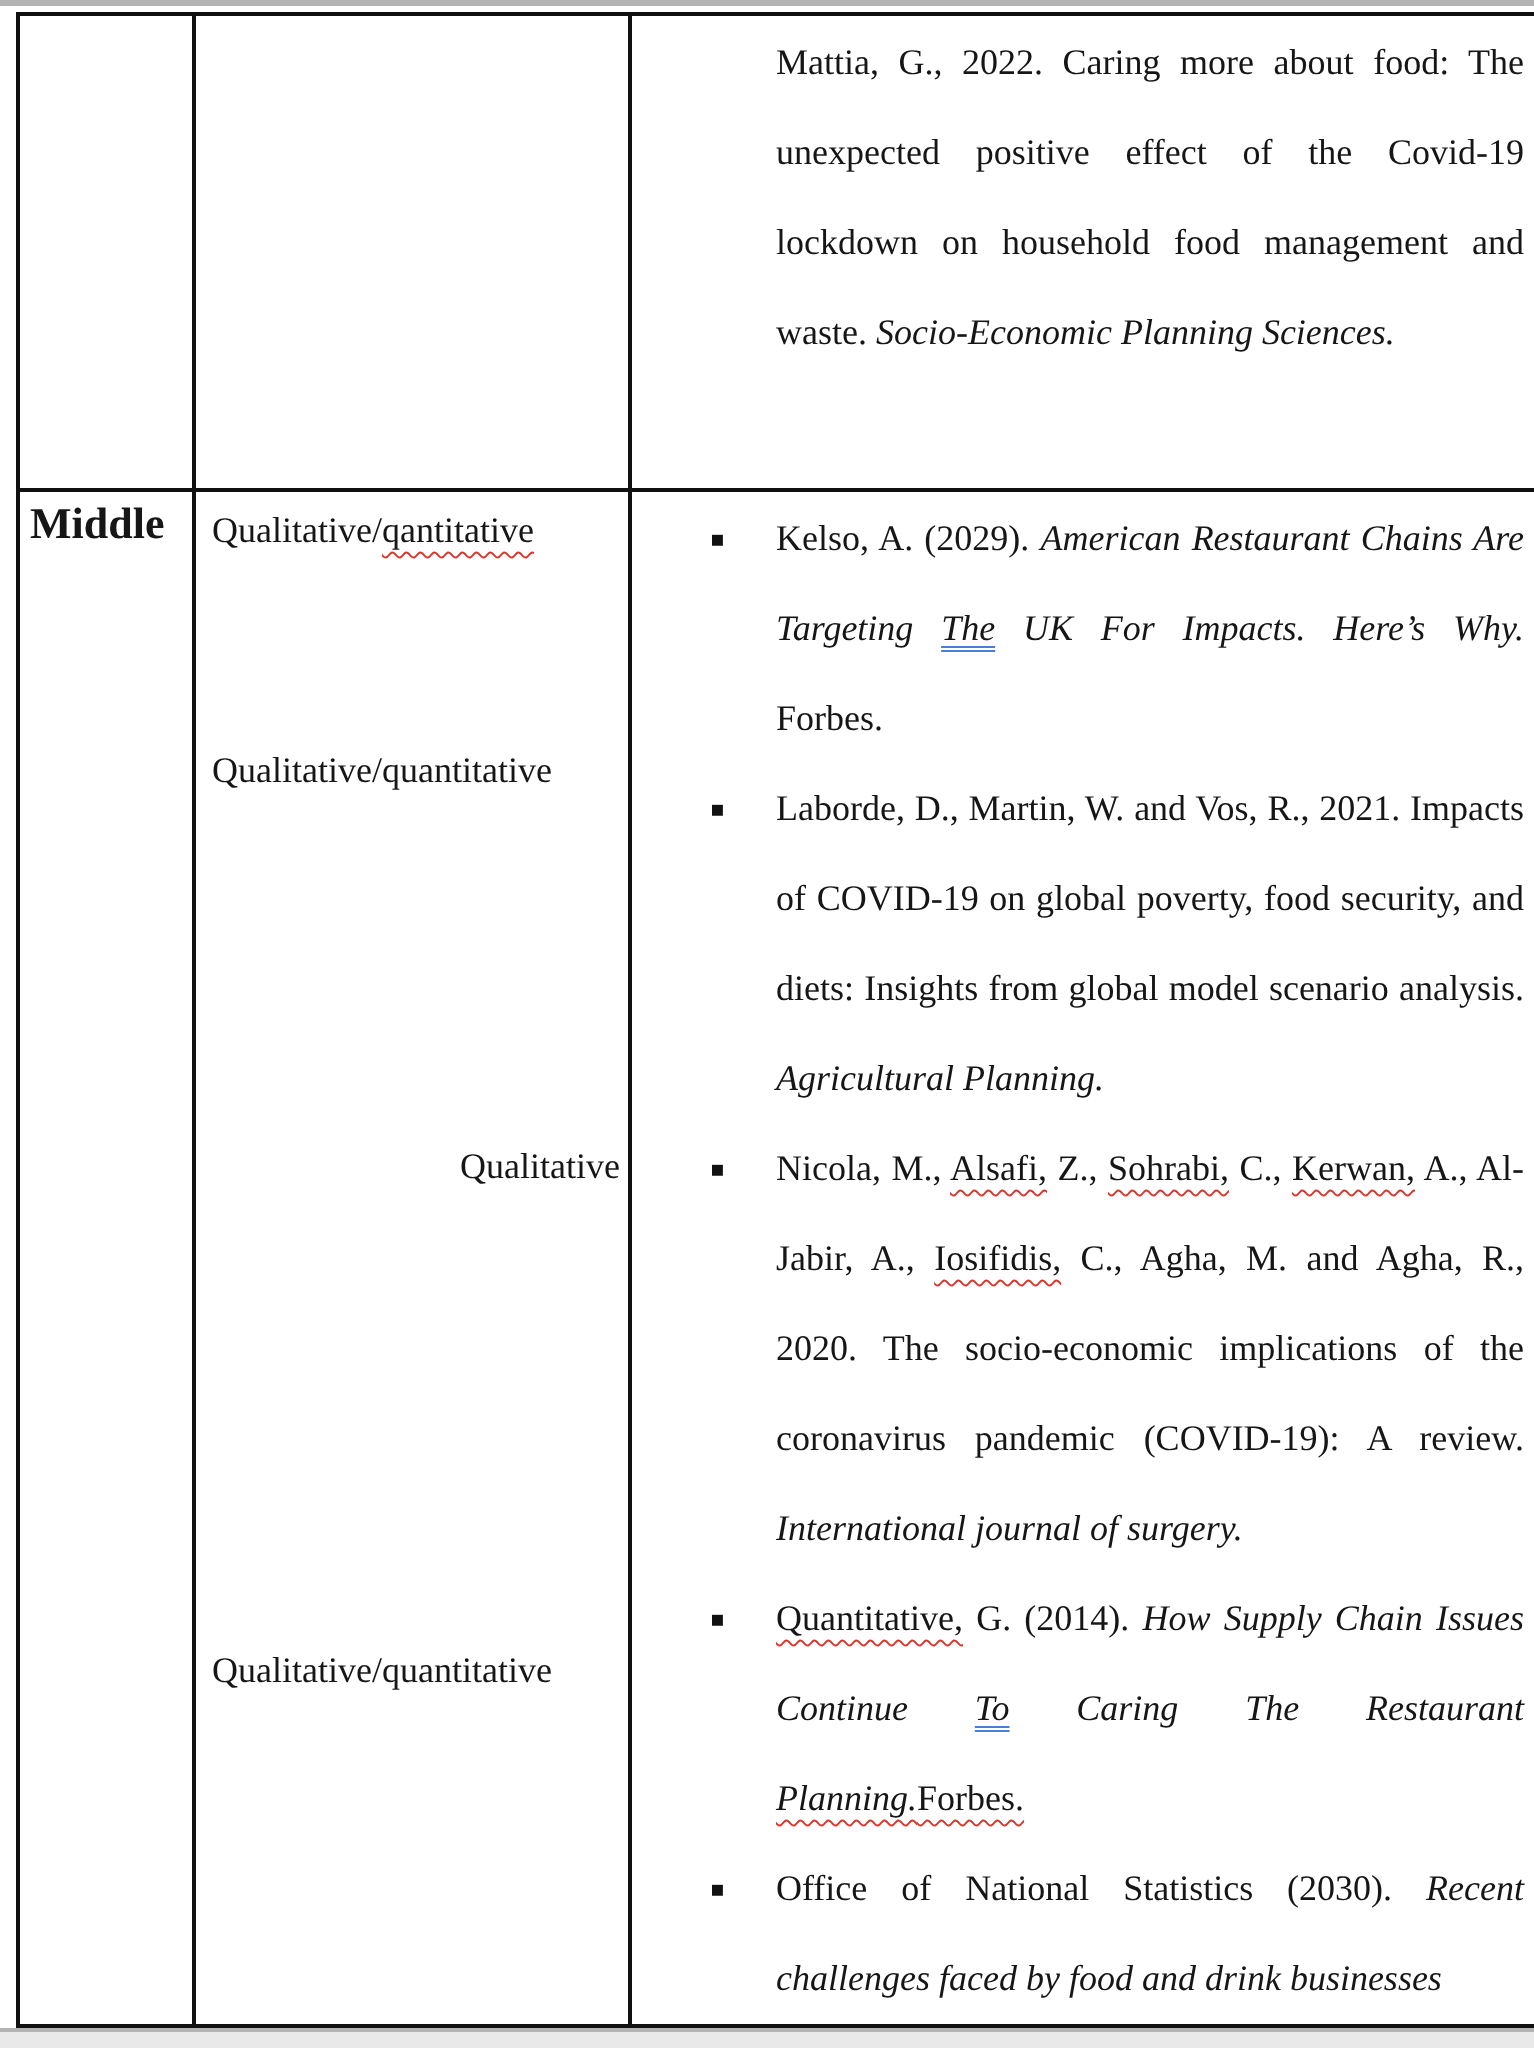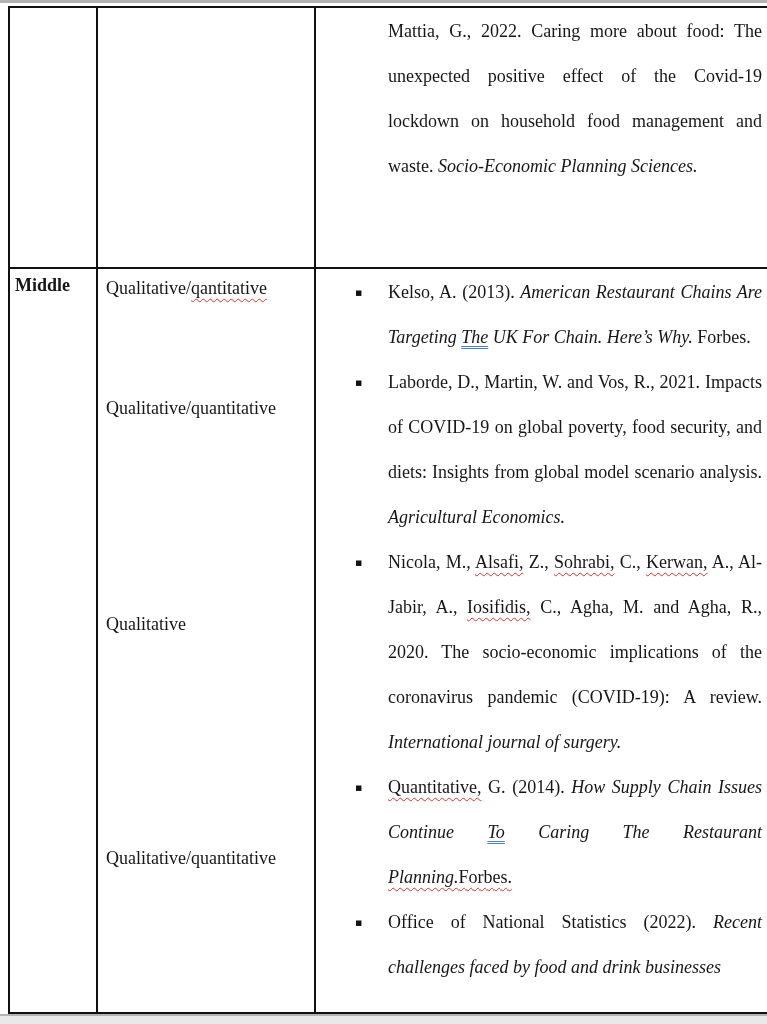--- a/index.html
+++ b/index.html
@@ -19,21 +19,21 @@
     display:flex;flex-direction:column;overflow:hidden;background:#fff;
   }
   .row{display:flex;box-sizing:border-box;width:100%;}
   .row-0{height:261px;border-bottom:2px solid var(--line,#111111);}
   .row-1{flex:1;}
   .cell{box-sizing:border-box;height:100%;}
   .c-stage{width:88px;border-right:2px solid var(--line,#111111);padding:3px 4px 0 5px;}
   .c-methods{width:218px;border-right:2px solid var(--line,#111111);position:relative;}
   .c-refs{flex:1;padding:1px 8px 0 72px;}
 
-  .stage-label{font-weight:bold;font-size:18px;line-height:26px;margin-top:28px;}
+  .stage-label{font-weight:bold;font-size:22px;line-height:26px;margin-top:28px;}
   .method{
     position:absolute;left:8px;right:4px;
     font-size:18px;line-height:22px;white-space:nowrap;
   }
   .ref{
     font-size:18px;line-height:45px;
     text-align:justify;position:relative;
   }
   .bullet{
     position:absolute;left:-33px;top:0;
@@ -72,26 +72,26 @@
         <div class="ref"><span class="">Mattia, G., 2022. Caring more about food: The unexpected positive effect of the Covid-19 lockdown on household food management and waste. </span><span class="italic">Socio-Economic Planning Sciences.</span></div>
       </div>
   </div>
   <div class="row row-1">
     <div class="cell c-stage">
       <span class="stage-label">Middle</span>
     </div>
     <div class="cell c-methods">
         <div class="method" style="top: 8px;"><span class="">Qualitative/</span><span class="spellcheck">qantitative</span></div>
         <div class="method" style="top: 128px;"><span class="">Qualitative/quantitative</span></div>
-        <div class="method" style="top: 344px;"><span class="">Qualitative</span></div>
+        <div class="method" style="top: 326px; text-align: right;"><span class="">Qualitative</span></div>
         <div class="method" style="top: 578px;"><span class="">Qualitative/quantitative</span></div>
       </div>
     <div class="cell c-refs">
-        <div class="ref bulleted"><span class="bullet">▪</span><span class="">Kelso, A. (2013). </span><span class="italic">American Restaurant Chains Are Targeting </span><span class="italic grammar">The</span><span class="italic"> UK For Chain. Here’s Why.</span><span class=""> Forbes.</span></div>
-        <div class="ref bulleted"><span class="bullet">▪</span><span class="">Laborde, D., Martin, W. and Vos, R., 2021. Impacts of COVID-19 on global poverty, food security, and diets: Insights from global model scenario analysis. </span><span class="italic">Agricultural Economics.</span></div>
+        <div class="ref bulleted"><span class="bullet">▪</span><span class="">Kelso, A. (2029). </span><span class="italic">American Restaurant Chains Are Targeting </span><span class="italic grammar">The</span><span class="italic"> UK For Impacts. Here’s Why.</span><span class=""> Forbes.</span></div>
+        <div class="ref bulleted"><span class="bullet">▪</span><span class="">Laborde, D., Martin, W. and Vos, R., 2021. Impacts of COVID-19 on global poverty, food security, and diets: Insights from global model scenario analysis. </span><span class="italic">Agricultural Planning.</span></div>
         <div class="ref bulleted"><span class="bullet">▪</span><span class="">Nicola, M., </span><span class="spellcheck">Alsafi,</span><span class=""> Z., </span><span class="spellcheck">Sohrabi,</span><span class=""> C., </span><span class="spellcheck">Kerwan,</span><span class=""> A., Al-Jabir, A., </span><span class="spellcheck">Iosifidis,</span><span class=""> C., Agha, M. and Agha, R., 2020. The socio-economic implications of the coronavirus pandemic (COVID-19): A review. </span><span class="italic">International journal of surgery.</span></div>
         <div class="ref bulleted"><span class="bullet">▪</span><span class="spellcheck">Quantitative,</span><span class=""> G. (2014). </span><span class="italic">How Supply Chain Issues Continue </span><span class="italic grammar">To</span><span class="italic"> Caring The Restaurant </span><span class="italic spellcheck">Planning.</span><span class="spellcheck">Forbes.</span></div>
-        <div class="ref bulleted"><span class="bullet">▪</span><span class="">Office of National Statistics (2022). </span><span class="italic">Recent challenges faced by food and drink businesses</span></div>
+        <div class="ref bulleted"><span class="bullet">▪</span><span class="">Office of National Statistics (2030). </span><span class="italic">Recent challenges faced by food and drink businesses</span></div>
       </div>
   </div>
 </div>
 
 <div class="edge-strip bottom"></div>
 
 </body></html>

